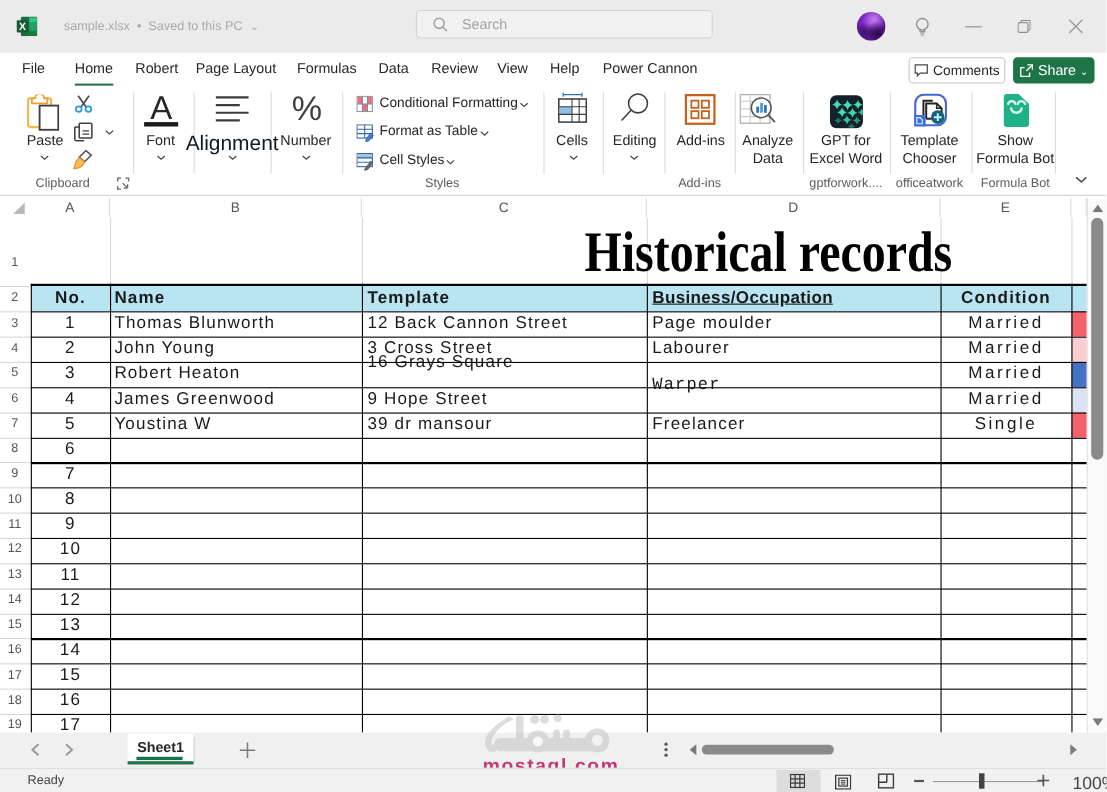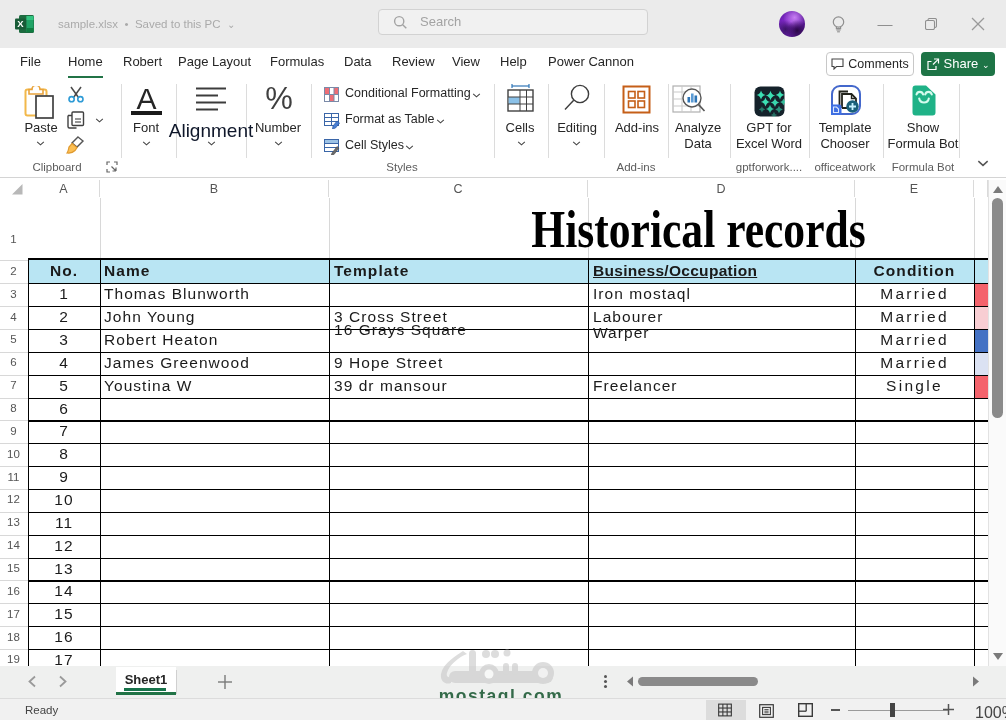--- a/index.html
+++ b/index.html
@@ -395,31 +395,32 @@
 <div class="blk" style="left:855px;top:77.8px;width:1.2px;height:408.2px;"></div>
 <div class="blk" style="left:974px;top:77.8px;width:1.2px;height:408.2px;"></div>
 <div class="abs" id="bigtitle" style="left:0;top:20px;width:1397px;text-align:center;font-family:'Liberation Serif',serif;font-weight:bold;font-size:52px;color:#000;transform:scaleX(.838);">Historical records</div>
 <div class="cellv cellb cc" style="left:28px;top:82.3px;width:72px;">No.</div>
 <div class="cellv cellb" style="left:104px;top:82.3px;">Name</div>
 <div class="cellv cellb" style="left:334px;top:82.3px;">Template</div>
 <div class="cellv cellb" style="left:593px;top:82.3px;letter-spacing:0.3px;text-decoration:underline;">Business/Occupation</div>
 <div class="cellv cellb cc" style="left:855px;top:82.3px;width:119px;">Condition</div>
 <div class="cellv cc" style="left:28px;top:105.2px;width:72px;">1</div>
 <div class="cellv" style="left:104px;top:105.2px;">Thomas Blunworth</div>
-<div class="cellv" style="left:593px;top:105.2px;">Iron mostaql</div>
+<div class="cellv" style="left:334px;top:105.2px;">12 Back Cannon Street</div>
+<div class="cellv" style="left:593px;top:105.2px;">Page moulder</div>
 <div class="cellv cc" style="left:855px;top:105.2px;width:119px;letter-spacing:2.3px;">Married</div>
 <div class="cellv cc" style="left:28px;top:128.0px;width:72px;">2</div>
 <div class="cellv" style="left:104px;top:128.0px;text-align:right;">John Young</div>
 <div class="cellv" style="left:334px;top:128.0px;">3 Cross Street</div>
 <div class="cellv" style="left:593px;top:128.0px;">Labourer</div>
 <div class="cellv cc" style="left:855px;top:128.0px;width:119px;letter-spacing:2.3px;">Married</div>
 <div class="cellv cc" style="left:28px;top:150.9px;width:72px;">3</div>
 <div class="cellv" style="left:104px;top:150.9px;">Robert Heaton</div>
 <div class="cellv" style="left:334px;top:141px;">16 Grays Square</div>
-<div class="cellv" style="left:593px;top:144px;">Warper</div>
+<div class="cellv" style="left:593px;top:161px;font-family:Liberation Mono, monospace;">Warper</div>
 <div class="cellv cc" style="left:855px;top:150.9px;width:119px;letter-spacing:2.3px;">Married</div>
 <div class="cellv cc" style="left:28px;top:173.8px;width:72px;">4</div>
 <div class="cellv" style="left:104px;top:173.8px;">James Greenwood</div>
 <div class="cellv" style="left:334px;top:173.8px;">9 Hope Street</div>
 <div class="cellv cc" style="left:855px;top:173.8px;width:119px;letter-spacing:2.3px;">Married</div>
 <div class="cellv cc" style="left:28px;top:196.6px;width:72px;">5</div>
 <div class="cellv" style="left:104px;top:196.6px;">Youstina W</div>
 <div class="cellv" style="left:334px;top:196.6px;">39 dr mansour</div>
 <div class="cellv" style="left:593px;top:196.6px;">Freelancer</div>
 <div class="cellv cc" style="left:855px;top:196.6px;width:119px;letter-spacing:2.3px;">Single</div>
@@ -491,21 +492,21 @@
 
     <circle cx="49" cy="7" r="4"></circle>
       <circle cx="58" cy="7" r="4"></circle>
     <circle cx="70" cy="6" r="3.5"></circle>
 
     <circle cx="106" cy="26" r="11"></circle>
   </g>
   <circle cx="52" cy="27" r="4.5" fill="#fdfdfd"></circle>
   <circle cx="106" cy="26" r="5" fill="#f3f3f3"></circle>
 </svg>
-<div class="abs" style="left:400px;top:686px;width:202px;text-align:center;font-size:17.5px;font-weight:bold;color:#14532d;letter-spacing:1.5px;opacity:.85;">mostaql.com</div>
+<div class="abs" style="left:400px;top:686px;width:202px;text-align:center;font-size:17.5px;font-weight:bold;color:#be185d;letter-spacing:1.5px;opacity:.85;">mostaql.com</div>
 
 <div class="abs" id="statusbar">
   <span style="position:absolute;left:25px;top:5px;">Ready</span>
 
   <div class="abs" style="left:706px;top:1px;width:40px;height:21px;background:#dcdcdc;"></div>
   <svg class="abs" style="left:718px;top:4px;" width="14" height="14" viewBox="0 0 15 14">
     <rect x="0.7" y="0.7" width="13.6" height="12.6" fill="none" stroke="#3a3a3a" stroke-width="1.2"></rect>
     <line x1="5.2" y1="0.7" x2="5.2" y2="13.3" stroke="#3a3a3a" stroke-width="1.2"></line>
     <line x1="9.8" y1="0.7" x2="9.8" y2="13.3" stroke="#3a3a3a" stroke-width="1.2"></line>
     <line x1="0.7" y1="4.9" x2="14.3" y2="4.9" stroke="#3a3a3a" stroke-width="1.2"></line>

